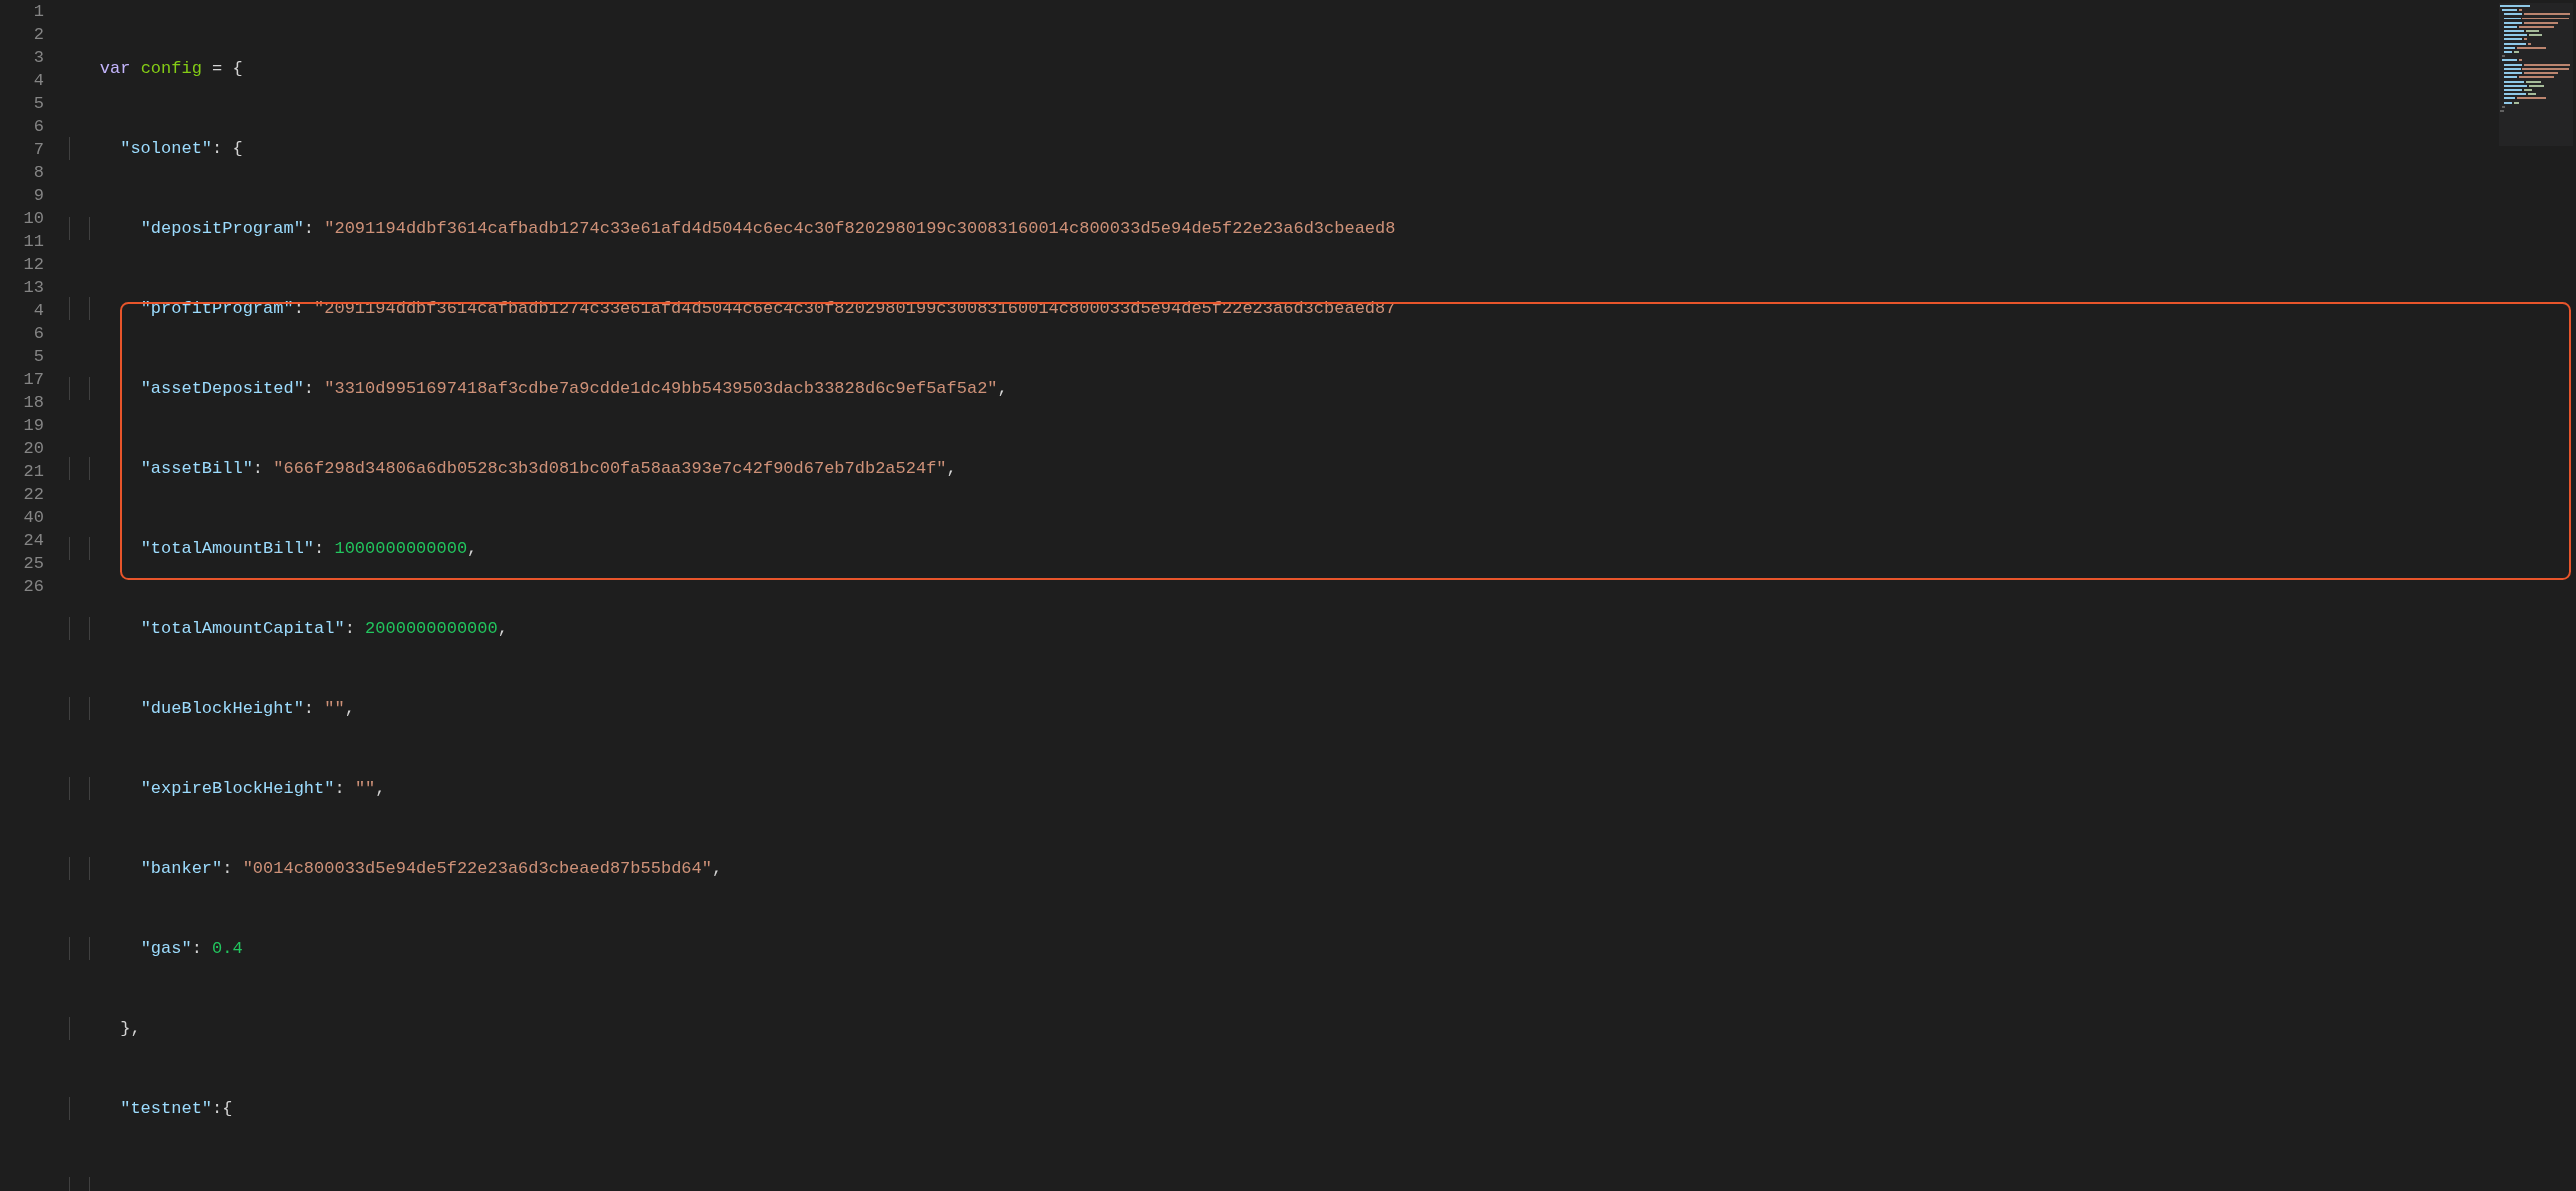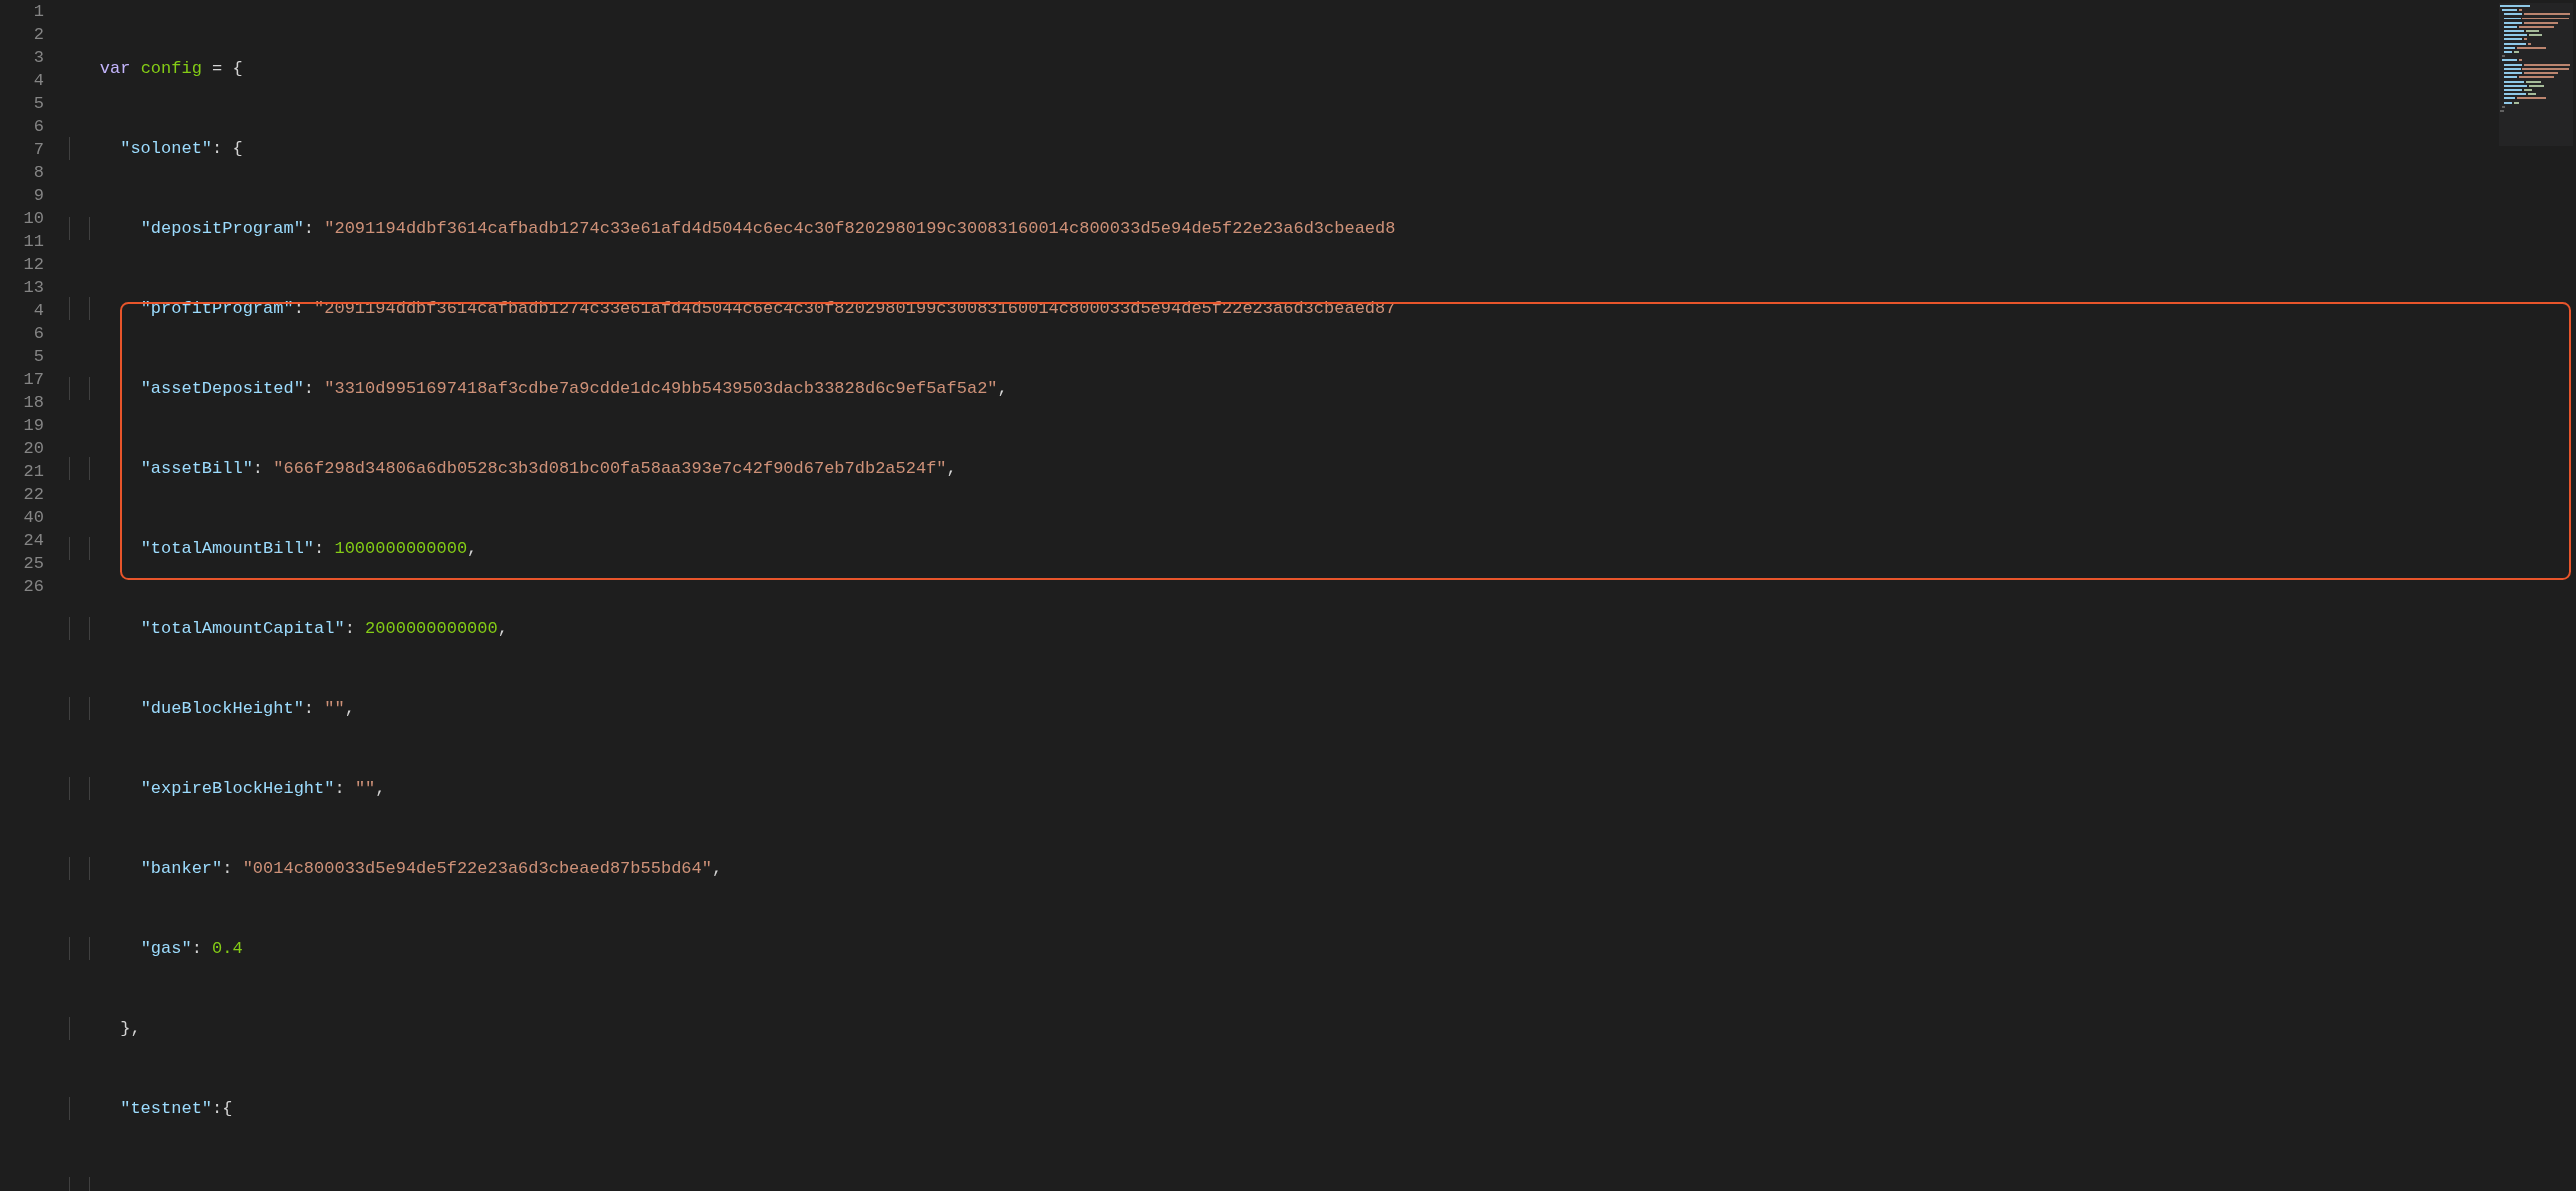--- a/index.html
+++ b/index.html
@@ -48,21 +48,21 @@
     bottom: 0;
     width: 0.8px;
     background: #404040;
   }
   .tok-kw    { color: #c4b5fd; }
   .tok-var   { color: #84cc16; }
   .tok-op    { color: #d4d4d4; }
   .tok-punc  { color: #d4d4d4; }
   .tok-key   { color: #9cdcfe; }
   .tok-str   { color: #ce9178; }
-  .tok-num   { color: #84cc16; }
+  .tok-num   { color: #22c55e; }
   .highlight-box {
     position: absolute;
     border: 2.5px solid #e8552b;
     border-radius: 8.4px;
     pointer-events: none;
     left: 61px;
     top: 302px;
     width: 2451px;
     height: 278px;
   }

